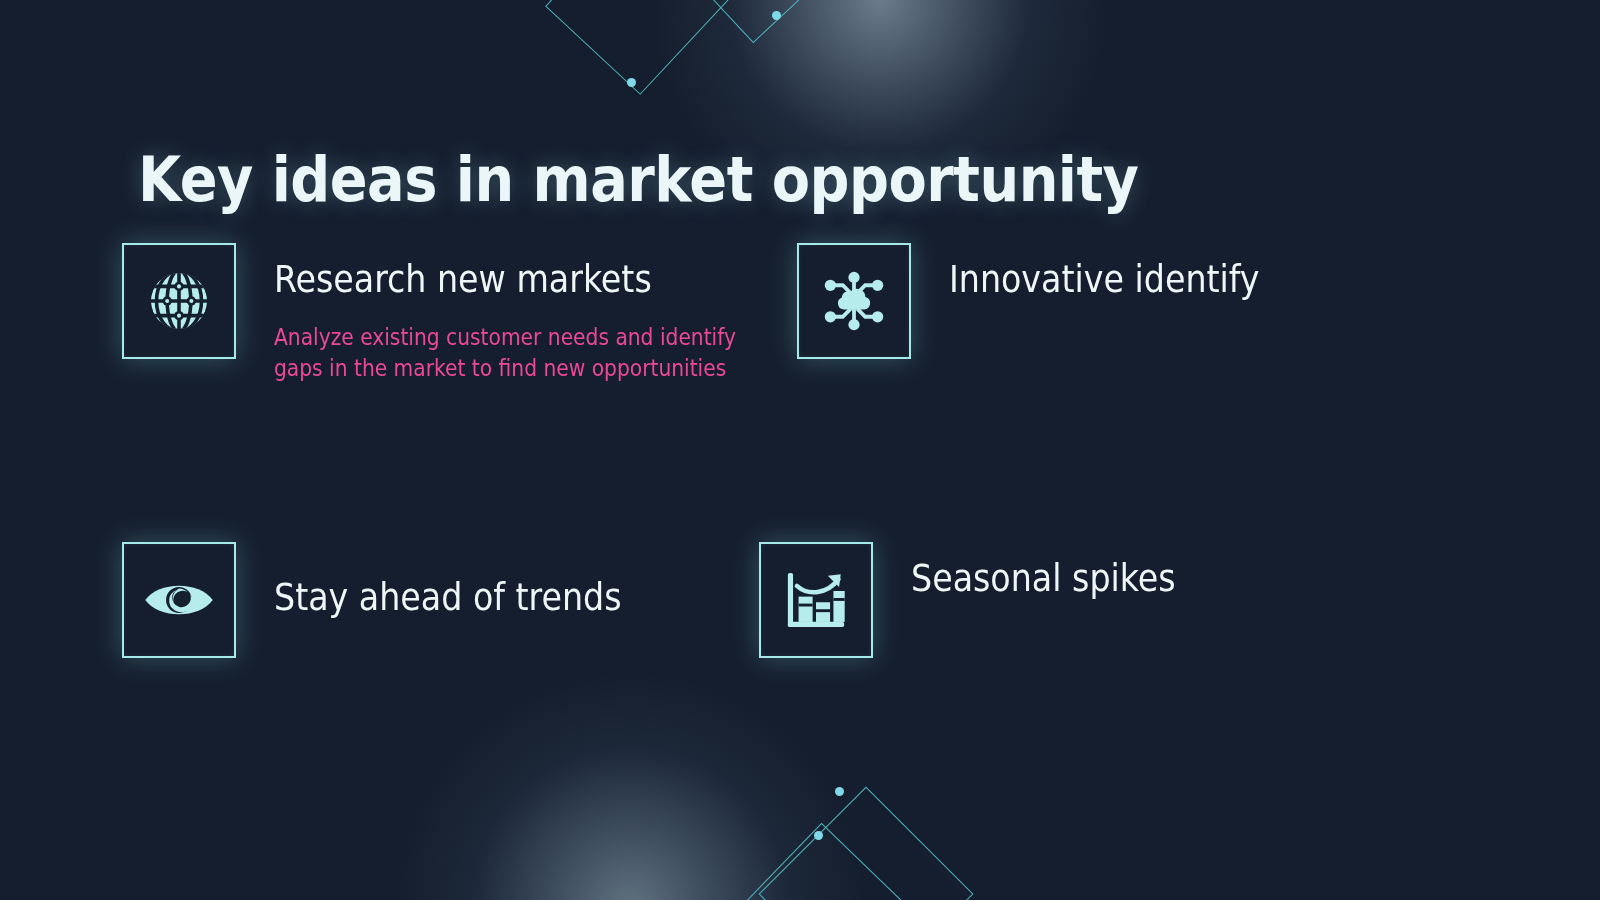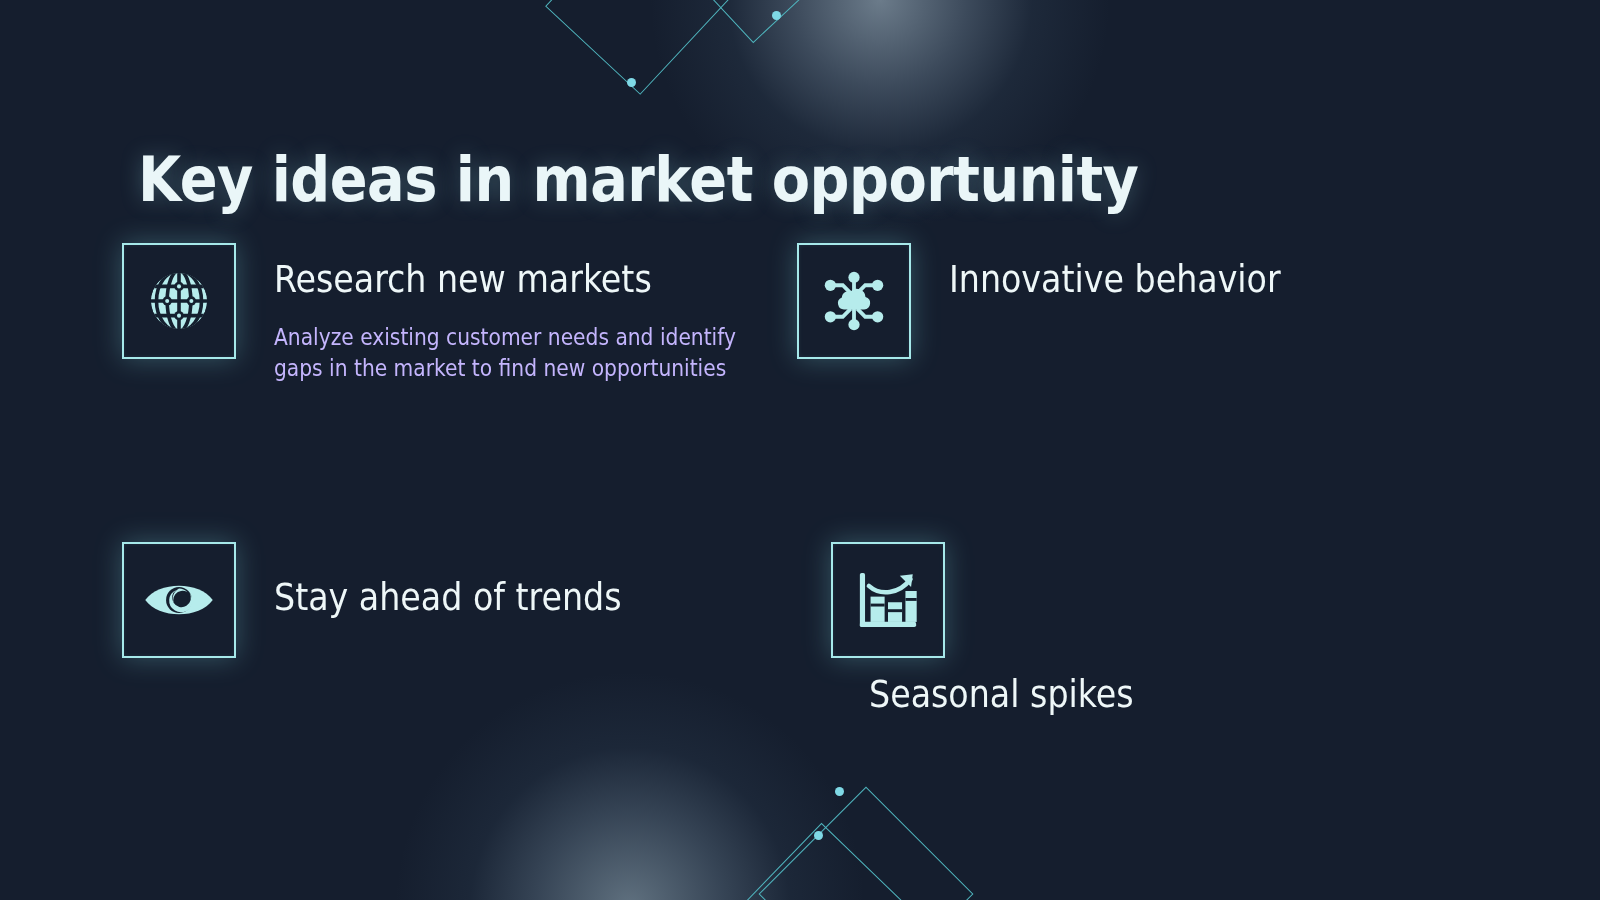--- a/index.html
+++ b/index.html
@@ -89,21 +89,21 @@
     width: 1600px; height: 900px; margin-top: 12px;
   }
   .item {
     position: absolute;
     display: flex;
     align-items: flex-start;
   }
   .item-0 { left: 122px; top: 231px; width: 640px; }
   .item-1 { left: 797px; top: 231px; width: 640px; }
   .item-2 { left: 122px; top: 530px; width: 640px; align-items: center; }
-  .item-3 { left: 831px; top: 530px; width: 640px; flex-direction: column; }
+  .item-3 { left: 759px; top: 530px; width: 640px; }
 
   .icon-box {
     flex: 0 0 auto;
     width: 114px;
     height: 116px;
     border: 2px solid #a6e9ea;
     box-sizing: border-box;
     display: flex;
     align-items: center;
     justify-content: center;
@@ -124,21 +124,21 @@
     font-size: 37px;
     font-weight: 400;
     color: #eef7f8;
     line-height: 1.05;
     margin: 0 0 22px 0;
     white-space: nowrap;
   }
   .item-body {
     font-size: 22.5px;
     font-weight: 400;
-    color: #c4b5fd;
+    color: #ec4899;
     line-height: 1.39;
     margin: 0;
     max-width: 470px;
   }
   .item-1 .item-body, .item-3 .item-body { max-width: 492px; }
 </style>
 </head>
 <body>
 
 <div id="slide">
@@ -216,21 +216,21 @@
             <circle cx="32" cy="53" r="5"></circle>
             <circle cx="11" cy="18" r="5"></circle>
             <circle cx="53" cy="18" r="5"></circle>
             <circle cx="11" cy="46" r="5"></circle>
             <circle cx="53" cy="46" r="5"></circle>
           </g>
           <path d="M23.5 39.5 h17.5 a5.6 5.6 0 0 0 1.2 -11 a7.6 7.6 0 0 0 -13.6 -4.4 a5.2 5.2 0 0 0 -7.4 4.8 a5.5 5.5 0 0 0 2.3 10.6 z" fill="#b6ecec"></path>
         </svg>
       </div>
       <div class="txt">
-        <h2 class="item-heading">Innovative behavior</h2>
+        <h2 class="item-heading">Innovative identify</h2>
       </div>
     </div>
 
     <div class="item item-2">
       <div class="icon-box">
         <svg viewBox="0 0 64 64" aria-hidden="true">
           <path d="M2 32 C14 15, 50 15, 62 32 C50 49, 14 49, 2 32 Z" fill="#b6ecec"></path>
           <circle cx="32" cy="32" r="11.5" fill="#15202f"></circle>
           <path d="M32 22.5 a9.5 9.5 0 1 0 0 19 a9.5 9.5 0 0 0 0 -19 z
                    M35 24 a7.6 7.6 0 1 1 -0.2 15.6 a9 9 0 0 0 0.2 -15.6 z" fill="#15202f"></path>

